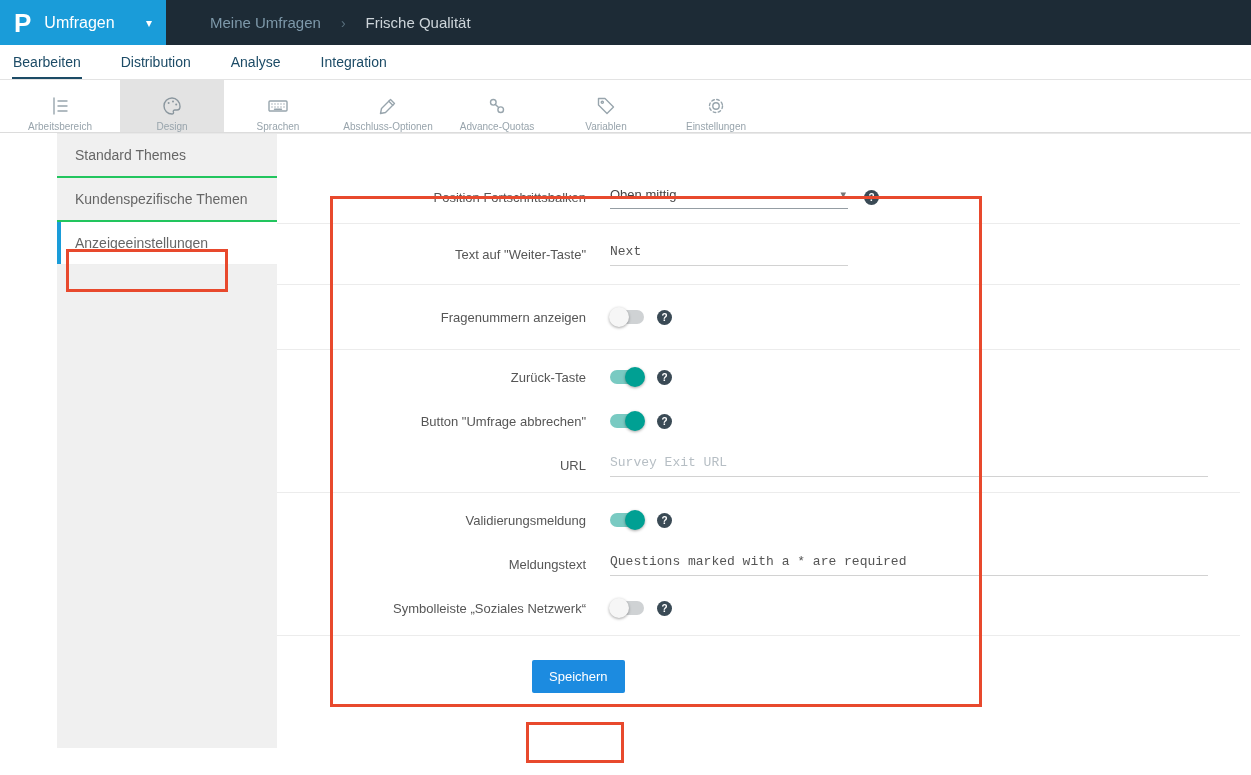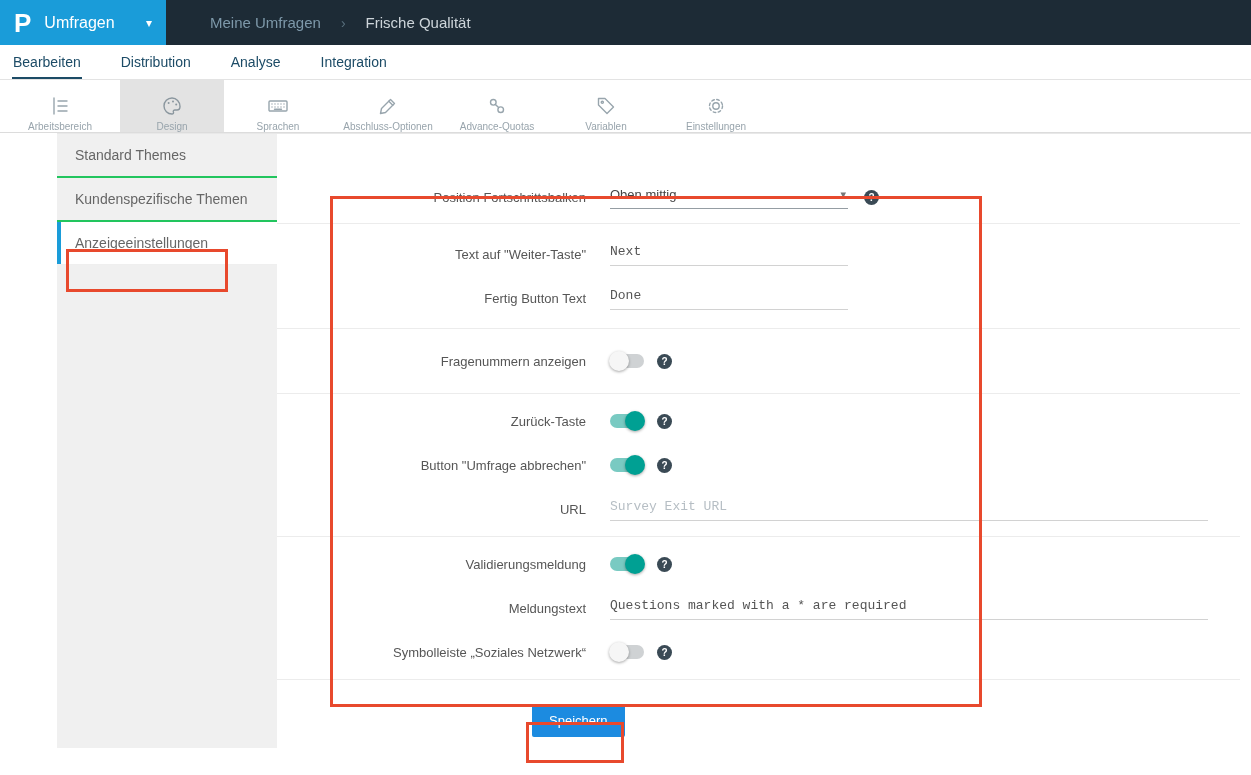--- a/index.html
+++ b/index.html
@@ -182,24 +182,20 @@
           </div>
           <span class="help">?</span>
         </div>
       </div>
 
       <div class="form-group g2">
         <div class="form-row">
           <label class="row-label">Text auf "Weiter-Taste"</label>
           <input class="line-input narrow" value="Next" style="">
         </div>
-        <div class="form-row">
-          <label class="row-label">Fertig Button Text</label>
-          <input class="line-input narrow" value="Done" style="">
-        </div>
       </div>
 
       <div class="form-group g3">
         <div class="form-row">
           <label class="row-label">Fragenummern anzeigen</label>
           <span class="toggle">
               <span class="knob"></span>
             </span>
           <span class="help">?</span>
         </div>

